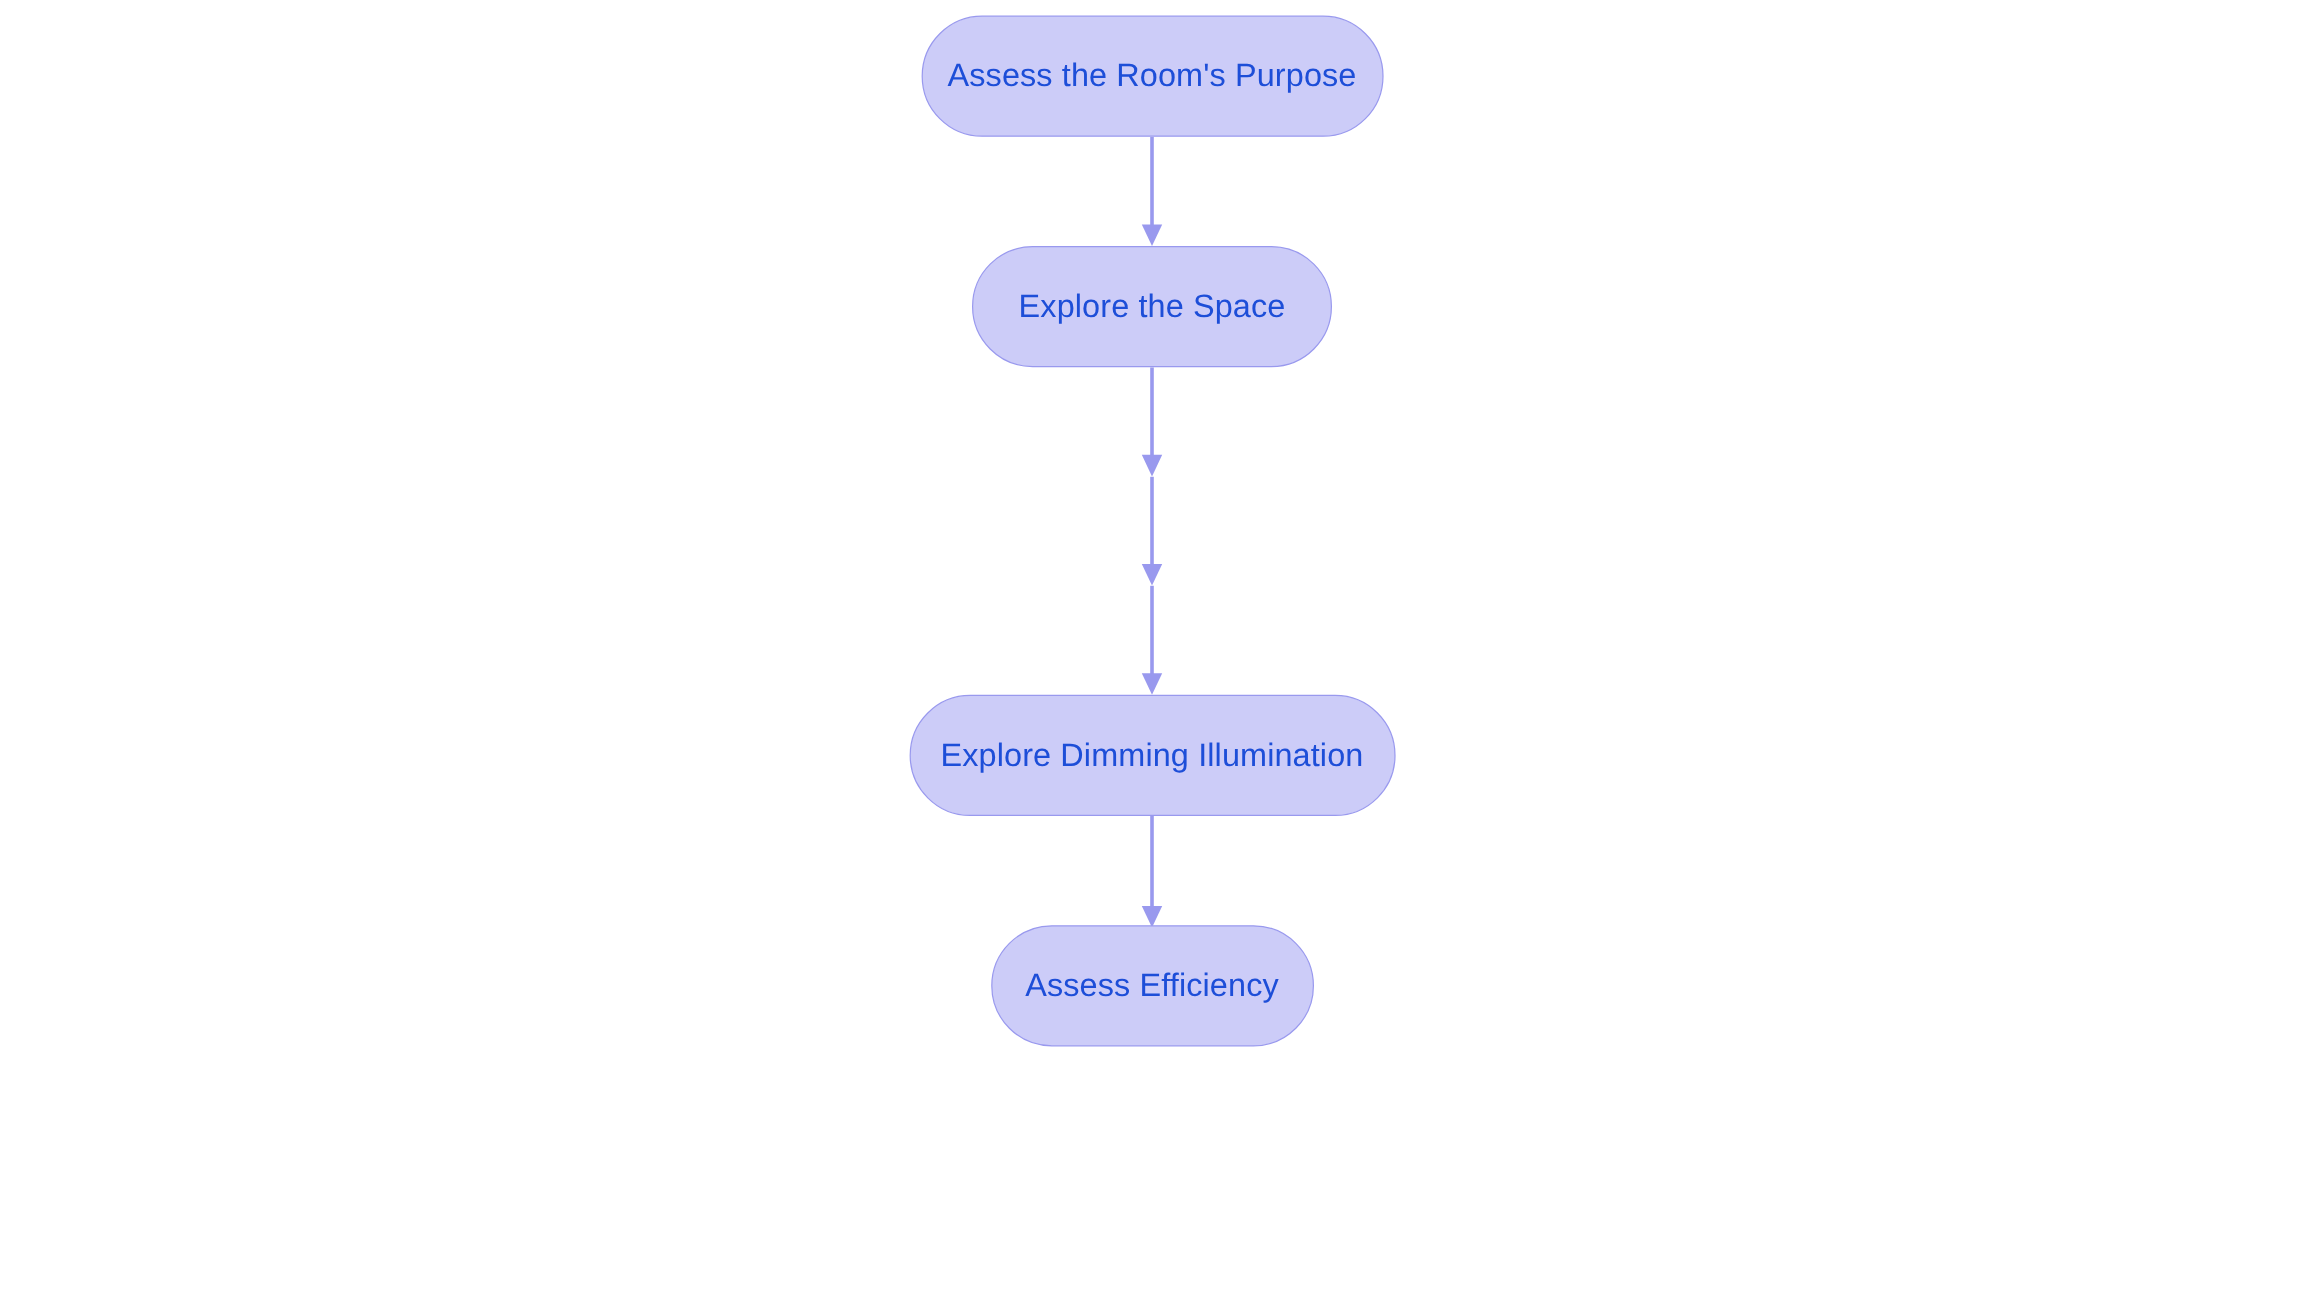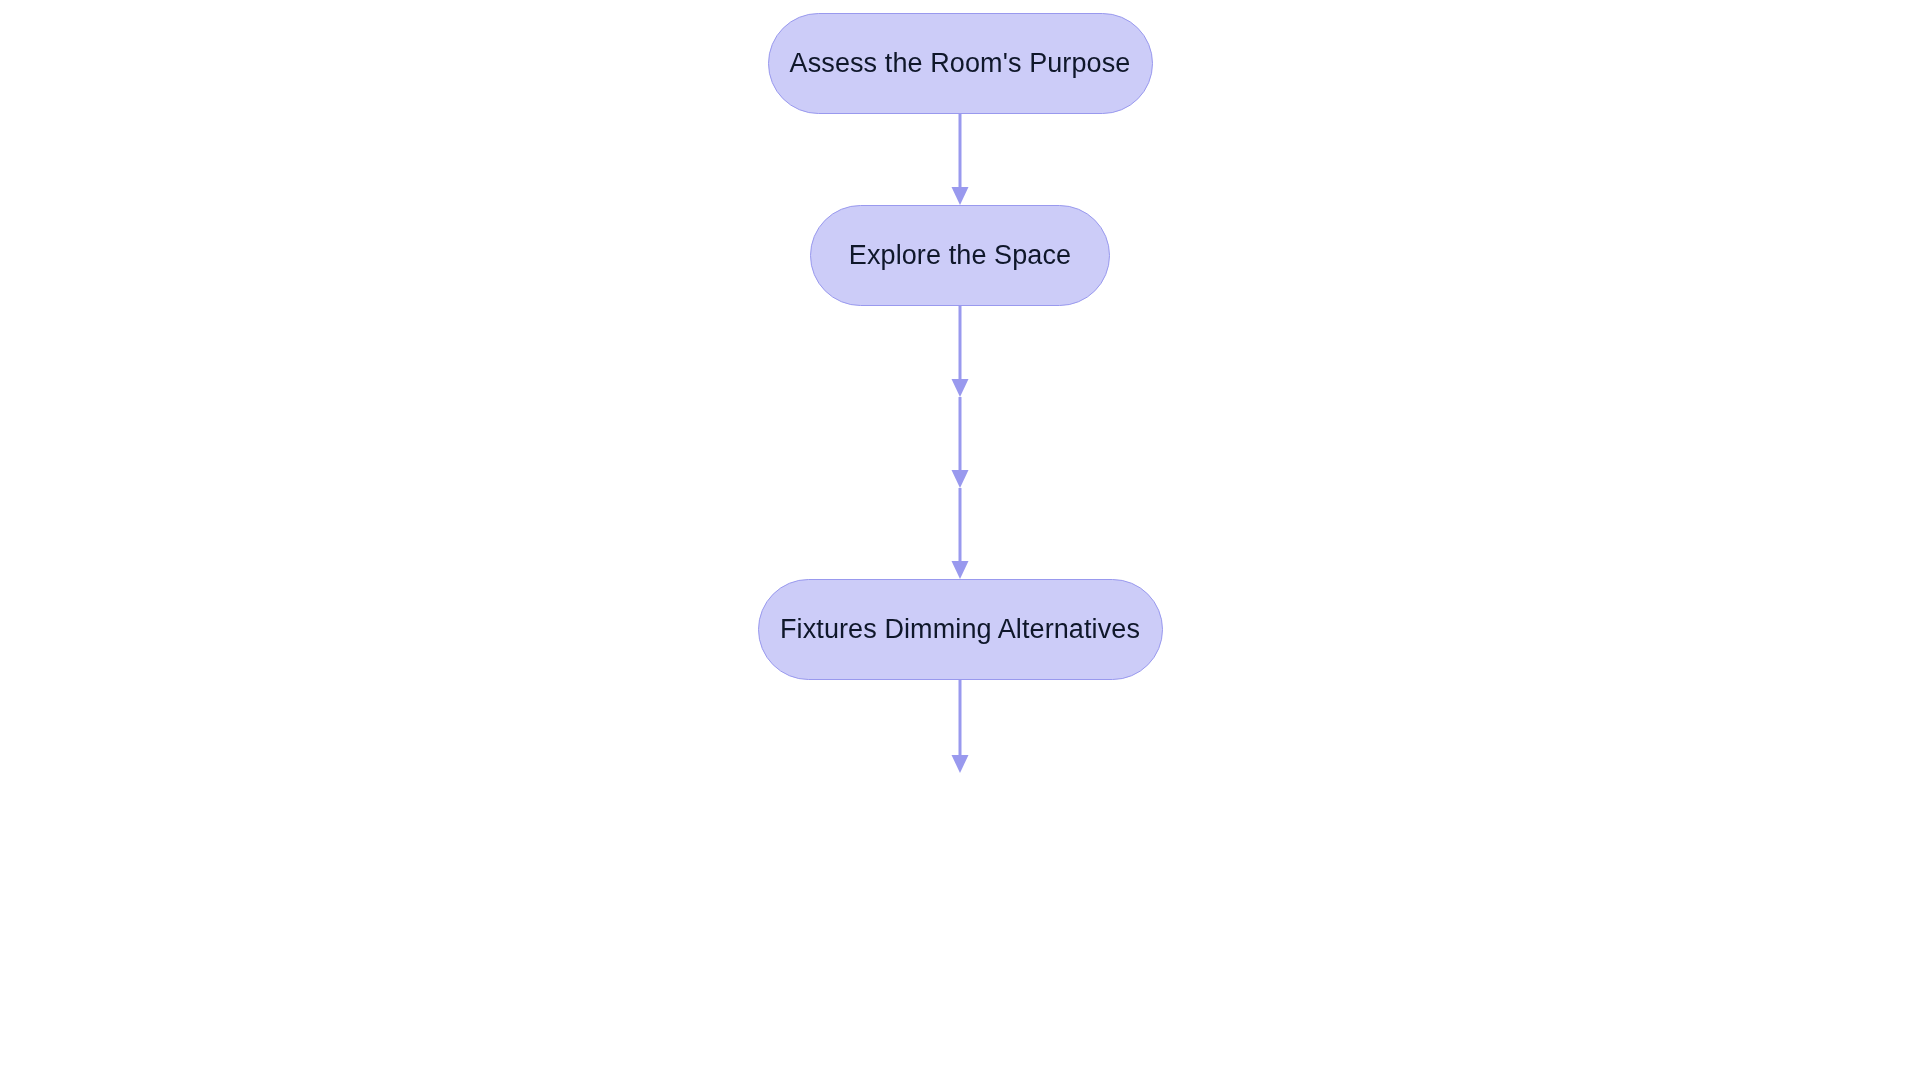--- a/index.html
+++ b/index.html
@@ -29,21 +29,21 @@
     display: flex;
     flex-direction: column;
     align-items: center;
   }
   .node {
     box-sizing: border-box;
     height: 101px;
     border-radius: 51px;
     background: #ccccf8;
     border: 1.4px solid #9999ee;
-    color: #0f172a;
+    color: #1d4ed8;
     display: flex;
     align-items: center;
     justify-content: center;
     font-size: 27px;
     font-weight: 400;
     letter-spacing: 0.1px;
     white-space: nowrap;
     user-select: none;
   }
   .node-0 { width: 385px; }
@@ -102,25 +102,28 @@
 
 
     <div class="connector">
       <svg width="30" height="91" viewBox="0 0 30 91" xmlns="http://www.w3.org/2000/svg" aria-hidden="true">
         <line x1="15" y1="0" x2="15" y2="76" stroke="#9999ee" stroke-width="3"></line>
         <polygon points="15,91 6.5,73 23.5,73" fill="#9999ee"></polygon>
       </svg>
     </div>
 
     <div class="node node-4">
-      <span>Fixtures Dimming Alternatives</span>
+      <span>Explore Dimming Illumination</span>
     </div>
 
     <div class="connector">
       <svg width="30" height="93" viewBox="0 0 30 93" xmlns="http://www.w3.org/2000/svg" aria-hidden="true">
         <line x1="15" y1="0" x2="15" y2="78" stroke="#9999ee" stroke-width="3"></line>
         <polygon points="15,93 6.5,75 23.5,75" fill="#9999ee"></polygon>
       </svg>
     </div>
 
+    <div class="node node-5">
+      <span>Assess Efficiency</span>
+    </div>
 
   </div>
 </div>
 
 </body></html>

